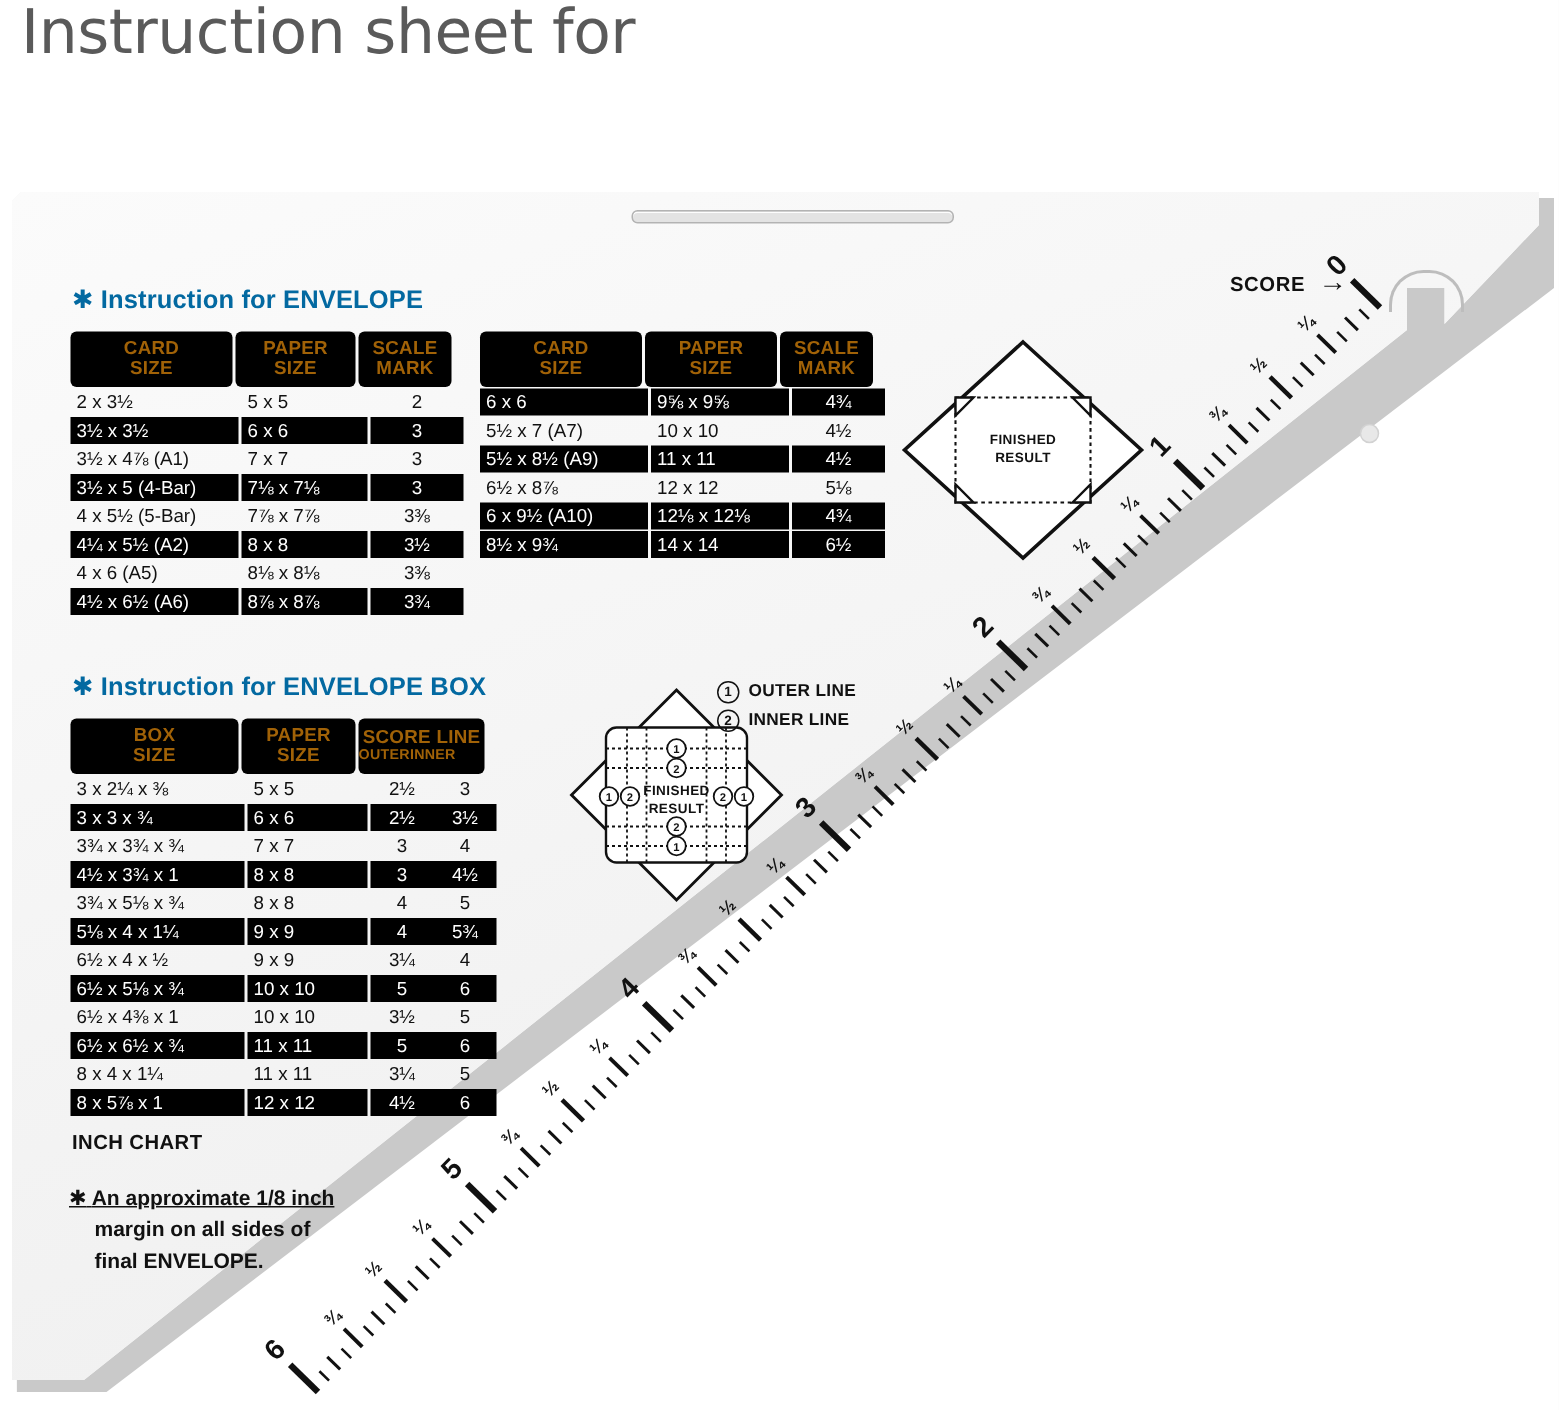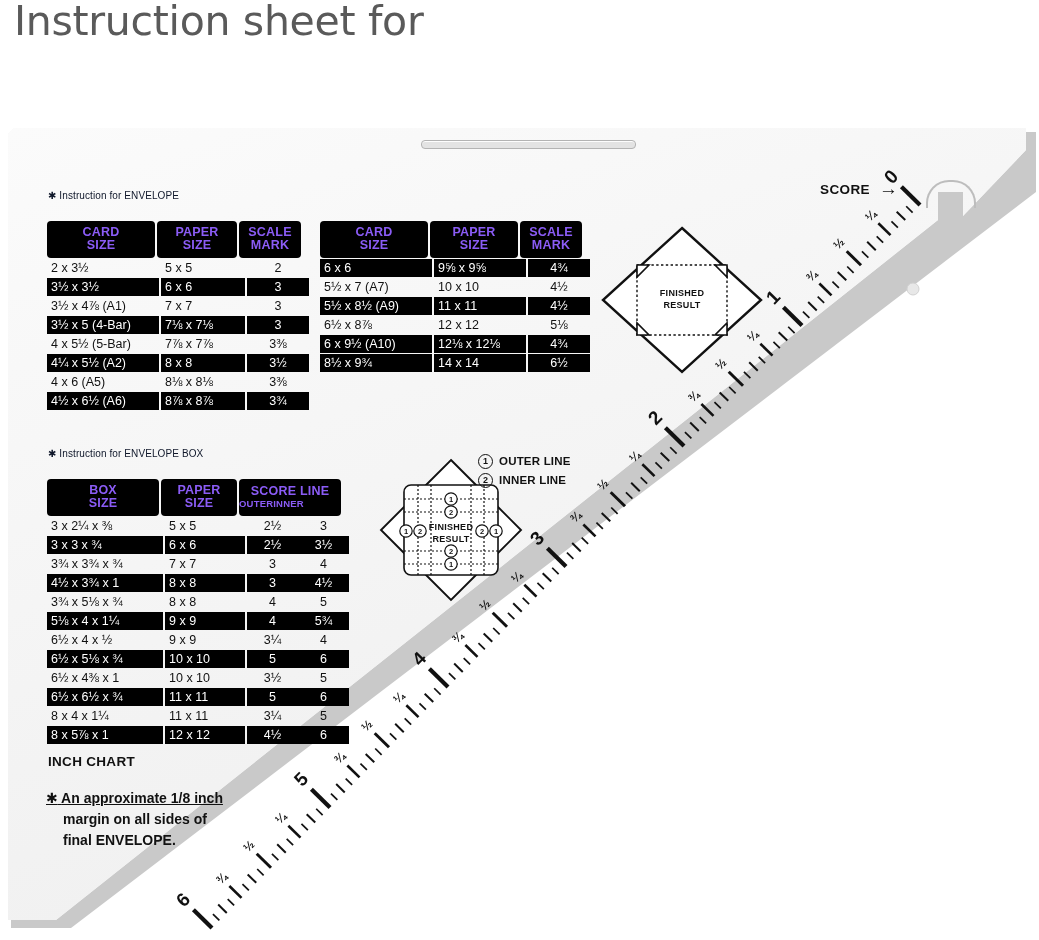--- a/index.html
+++ b/index.html
@@ -36,46 +36,46 @@
   #notch .arc{position:absolute;left:0;top:0;width:46px;height:26px;
               border:2px solid #bdbdbd;border-bottom:none;
               border-radius:23px 23px 0 0;background:transparent;}
 
   
   #slot{position:absolute;left:421px;top:140px;width:213px;height:7px;
         border:1px solid #b3b3b3;border-radius:4px;background:#e3e3e3;
         box-shadow:inset 0 1px 0 #fdfdfd;}
 
   
-  .sec-title{position:absolute;font-size:10px;font-weight:normal;color:#0f172a;
+  .sec-title{position:absolute;font-size:17px;font-weight:bold;color:#0369a1;
              letter-spacing:.1px;white-space:nowrap;}
 
   
   .tbl{position:absolute;}
   .hdr-row{display:flex;gap:2px;}
-  .hdr-cell{background:#000;color:#8b5cf6;border-radius:4px;
+  .hdr-cell{background:#000;color:#a16207;border-radius:4px;
             display:flex;flex-direction:column;align-items:center;
             justify-content:center;font-weight:bold;line-height:1.05;
             font-size:12.5px;letter-spacing:.2px;padding:5px 0 6px;}
   .hdr-cell .sub{display:flex;width:100%;justify-content:flex-start;
                  font-size:9.5px;font-weight:bold;margin-top:1px;}
   .body-row{display:flex;gap:2px;margin-top:1px;}
   .body-row.alt .cell{background:#000000;color:#fff;}
   .cell{background:transparent;color:#111;font-size:12.5px;
         line-height:16px;height:16px;display:flex;align-items:center;
         padding:1px 0 1px 4px;white-space:nowrap;overflow:hidden;}
   .cell.ctr{justify-content:center;padding-left:0;}
   .cell.two{display:flex;padding-left:0;}
   .cell.two span{flex:1;text-align:center;}
 
   
   .e-c1{width:108px;} .e-c2{width:80px;} .e-c3{width:62px;}
   .e2-c1{width:108px;} .e2-c2{width:88px;} .e2-c3{width:62px;}
   
-  .b-c1{width:112px;} .b-c2{width:76px;} .b-c3{width:102px;}
+  .b-c1{width:112px;} .b-c2{width:76px;} .b-c3{width:84px;}
 
   
   .diagram{position:absolute;text-align:right;}
   .dg-label{font-size:9px;font-weight:bold;letter-spacing:.3px;fill:#111;}
 
   
   #legend{position:absolute;left:478px;top:452px;font-size:11.5px;
           font-weight:bold;color:#111;line-height:19px;letter-spacing:.2px;}
   #legend .li{display:flex;align-items:center;gap:6px;white-space:nowrap;}
   .circnum{display:inline-flex;width:13px;height:13px;border:1.4px solid #111;

